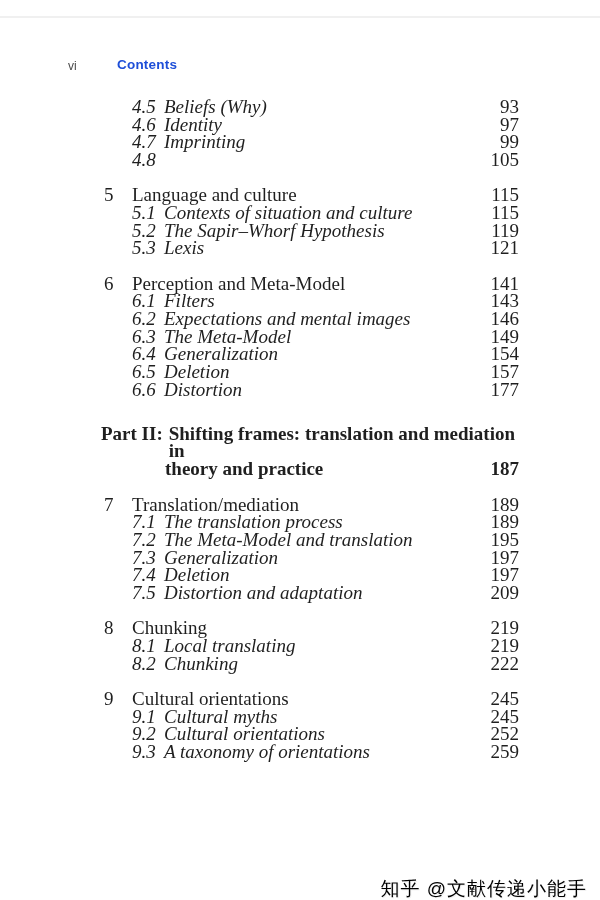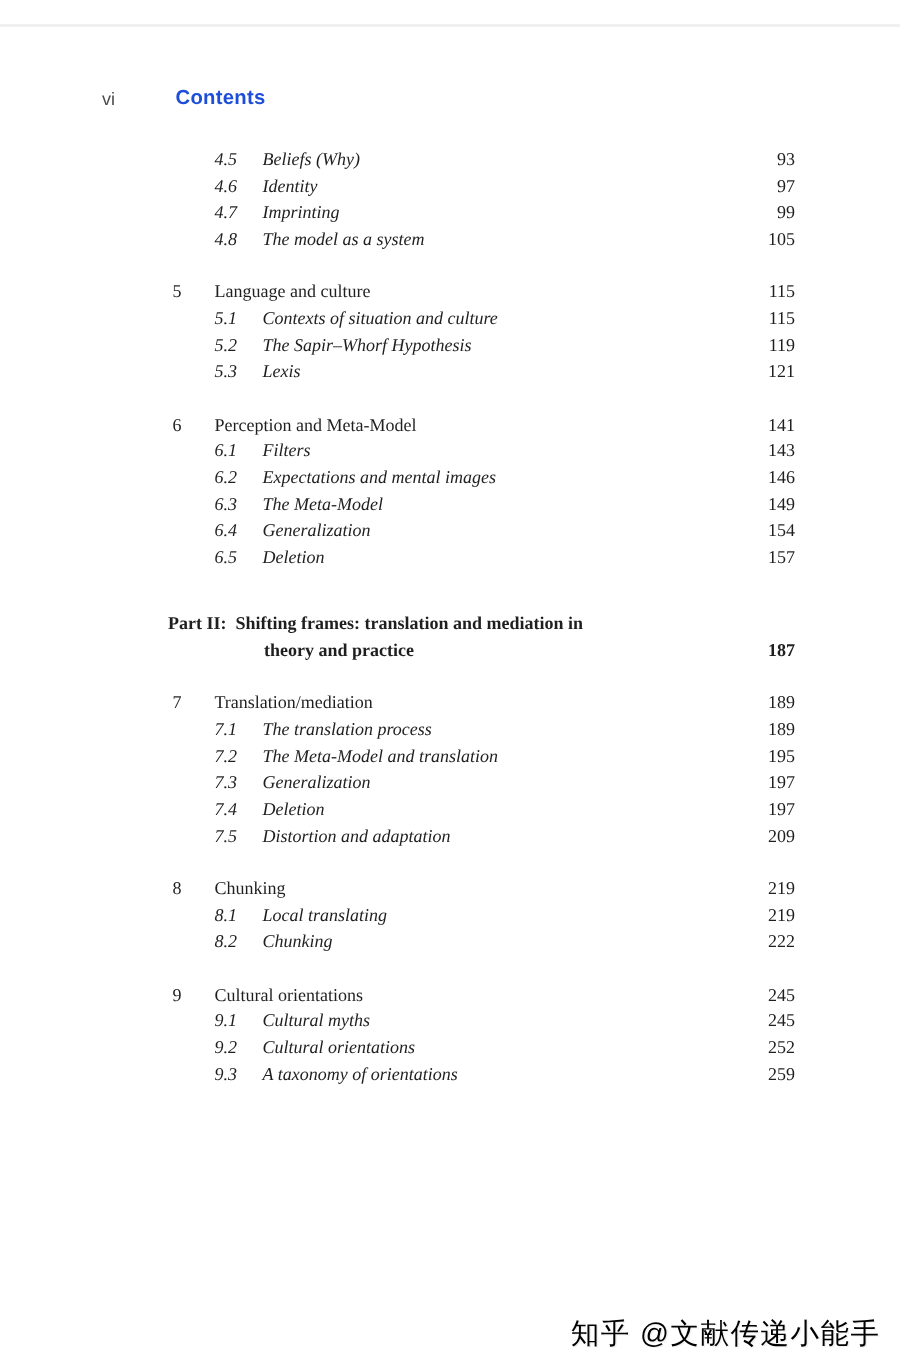--- a/index.html
+++ b/index.html
@@ -15,22 +15,22 @@
   .runhead-num {
     position:absolute; top:43px; left:68px;
     font-family:"Liberation Sans", sans-serif; font-size:12px; color:#4a4a4a;
   }
   .runhead-title {
     position:absolute; top:41px; left:117px;
     font-family:"Liberation Sans", sans-serif; font-size:13.5px; font-weight:700;
     color:#1d4ed8; letter-spacing:.2px;
   }
 
-  .toc { position:absolute; top:82px; left:115px; width:415px;
-         font-size:12px; line-height:17.7px; }
+  .toc { position:absolute; top:82px; left:104px; width:415px;
+         font-size:19px; line-height:17.7px; }
   .row { display:flex; align-items:baseline; }
   .cnum  { flex:none; width:28px; }
   .gut   { flex:none; width:28px; }
   .snum  { flex:none; width:32px; font-style:italic; }
   .stitle{ font-style:italic; padding-right:10px; }
   .ctitle{ padding-right:10px; }
   .page-num { flex:none; margin-left:auto; font-style:normal; }
 
   .block { margin-top:17.5px; }
   .block.first { margin-top:0; }
@@ -71,21 +71,20 @@
       </div>
       <div class="row">
         <span class="gut"></span>
         <span class="snum">4.7</span>
         <span class="stitle">Imprinting</span>
         <span class="page-num">99</span>
       </div>
       <div class="row">
         <span class="gut"></span>
         <span class="snum">4.8</span>
-        <span class="stitle">The model as a system</span>
         <span class="page-num">105</span>
       </div>
     </div>
 
     <div class="block">
       <div class="row">
         <span class="cnum">5</span>
         <span class="ctitle">Language and culture</span>
         <span class="page-num">115</span>
       </div>
@@ -138,20 +137,26 @@
         <span class="snum">6.4</span>
         <span class="stitle">Generalization</span>
         <span class="page-num">154</span>
       </div>
       <div class="row">
         <span class="gut"></span>
         <span class="snum">6.5</span>
         <span class="stitle">Deletion</span>
         <span class="page-num">157</span>
       </div>
+      <div class="row">
+        <span class="gut"></span>
+        <span class="snum">6.6</span>
+        <span class="stitle">Distortion</span>
+        <span class="page-num">177</span>
+      </div>
     </div>
 
     <div class="part">
       <div class="row">
         <span class="part-label">Part II:</span>
         <span>Shifting frames: translation and mediation in</span>
       </div>
       <div class="row part-line2">
         <span>theory and practice</span>
         <span class="page-num">187</span>

